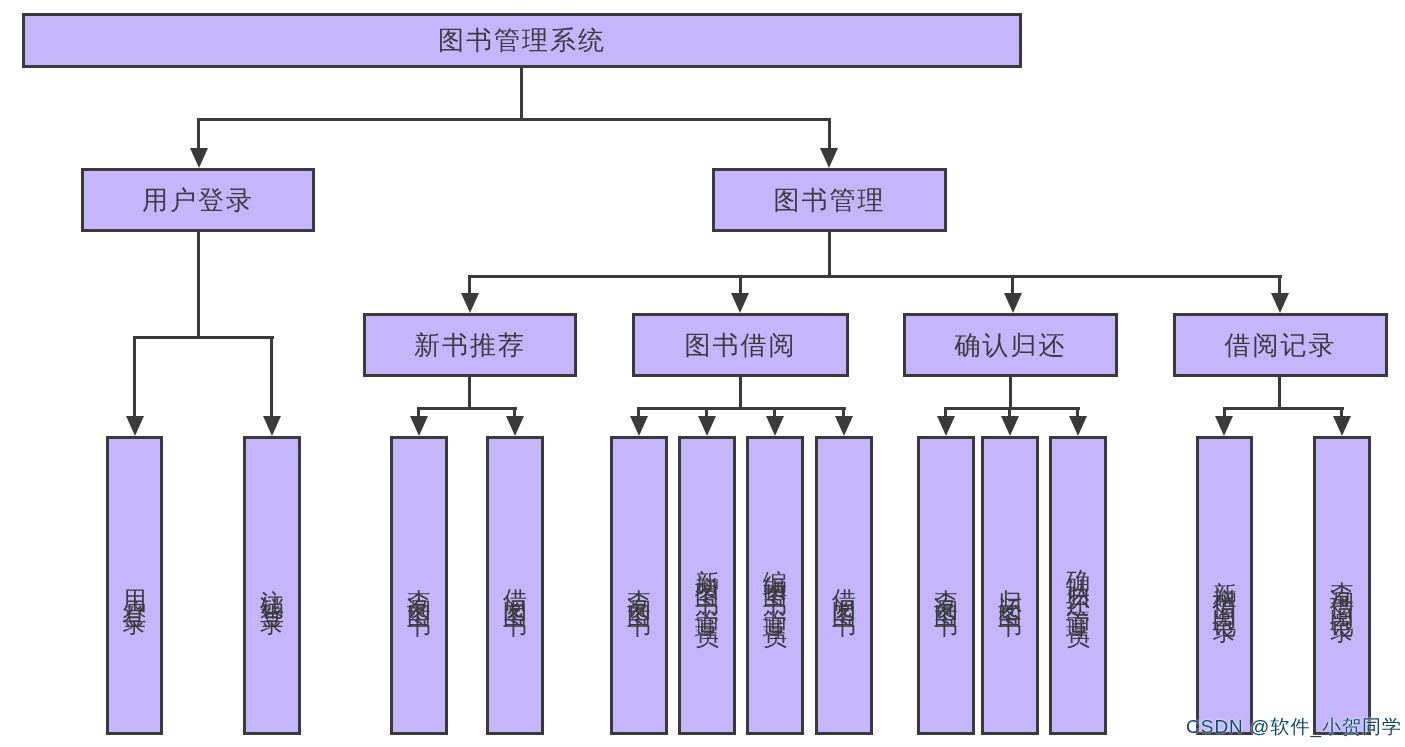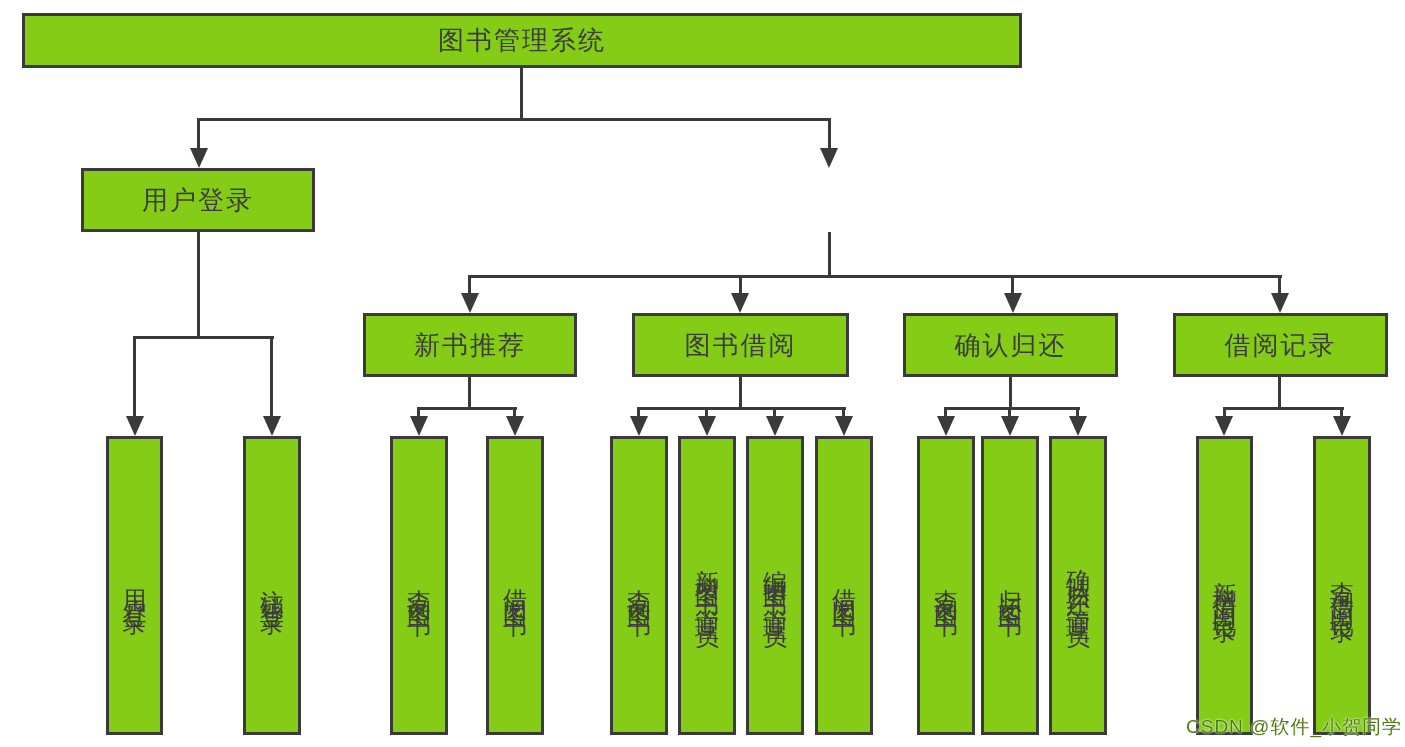--- a/index.html
+++ b/index.html
@@ -3,39 +3,39 @@
 <meta charset="utf-8">
 <style>
   html,body { margin:0; padding:0; background:#ffffff; }
   #canvas {
     position:relative; width:1405px; height:747px; background:#ffffff;
     font-family:"Liberation Sans","DejaVu Sans",sans-serif;
     color:#3a3a3a; overflow:hidden;
   }
   .box {
     position:absolute; box-sizing:border-box;
-    border:3px solid #3a3a3a; background:#84cc16;
+    border:3px solid #3a3a3a; background:#c4b5fd;
     display:flex; align-items:center; justify-content:center;
   }
   .hlabel { font-size:26px; letter-spacing:2px; color:#3c3c3c; white-space:nowrap; }
   .vlabel {
     writing-mode:vertical-rl; text-orientation:mixed;
     font-size:24px; letter-spacing:8px; color:#3c3c3c;
     line-height:1; white-space:nowrap;
   }
   .vl { position:absolute; width:3px; background:#3a3a3a; }
   .hl { position:absolute; height:3px; background:#3a3a3a; }
   .ah {
     position:absolute; width:0; height:0;
     border-left:9px solid transparent; border-right:9px solid transparent;
     border-top:20px solid #3a3a3a;
   }
   .watermark {
     position:absolute; left:1186px; top:714px; z-index:5;
-    font-size:19px; letter-spacing:1px; color:#4d7c0f;
+    font-size:19px; letter-spacing:1px; color:#0c4a6e;
     text-shadow:0 0 3px rgba(255,255,255,0.95), 0 0 1px rgba(255,255,255,0.9);
     white-space:nowrap;
   }
 </style>
 </head>
 <body>
 
 <div id="canvas">
 
   <div class="box" style="left:22px; top:13px; width:1000px; height:55px;">
@@ -45,20 +45,23 @@
   <div class="vl" style="left:520px; top:68px;  height:50px;"></div>
   <div class="hl" style="left:197px; top:118px; width:634px;"></div>
 
   <div class="vl" style="left:197px; top:118px; height:32px;"></div>
   <div class="ah" style="left:190px; top:148px;"></div>
   <div class="vl" style="left:828px; top:118px; height:32px;"></div>
   <div class="ah" style="left:820px; top:148px;"></div>
 
   <div class="box" style="left:81px; top:168px; width:234px; height:64px;">
     <span class="hlabel">用户登录</span>
+  </div>
+  <div class="box" style="left:712px; top:168px; width:235px; height:64px;">
+    <span class="hlabel">图书管理</span>
   </div>
 
   <div class="vl" style="left:197px; top:232px; height:104px;"></div>
   <div class="hl" style="left:133px; top:336px; width:141px;"></div>
   <div class="vl" style="left:133px; top:336px; height:80px;"></div>
   <div class="ah" style="left:126px; top:416px;"></div>
   <div class="vl" style="left:270px; top:336px; height:80px;"></div>
   <div class="ah" style="left:263px; top:416px;"></div>
 
   <div class="vl" style="left:828px; top:232px; height:43px;"></div>

